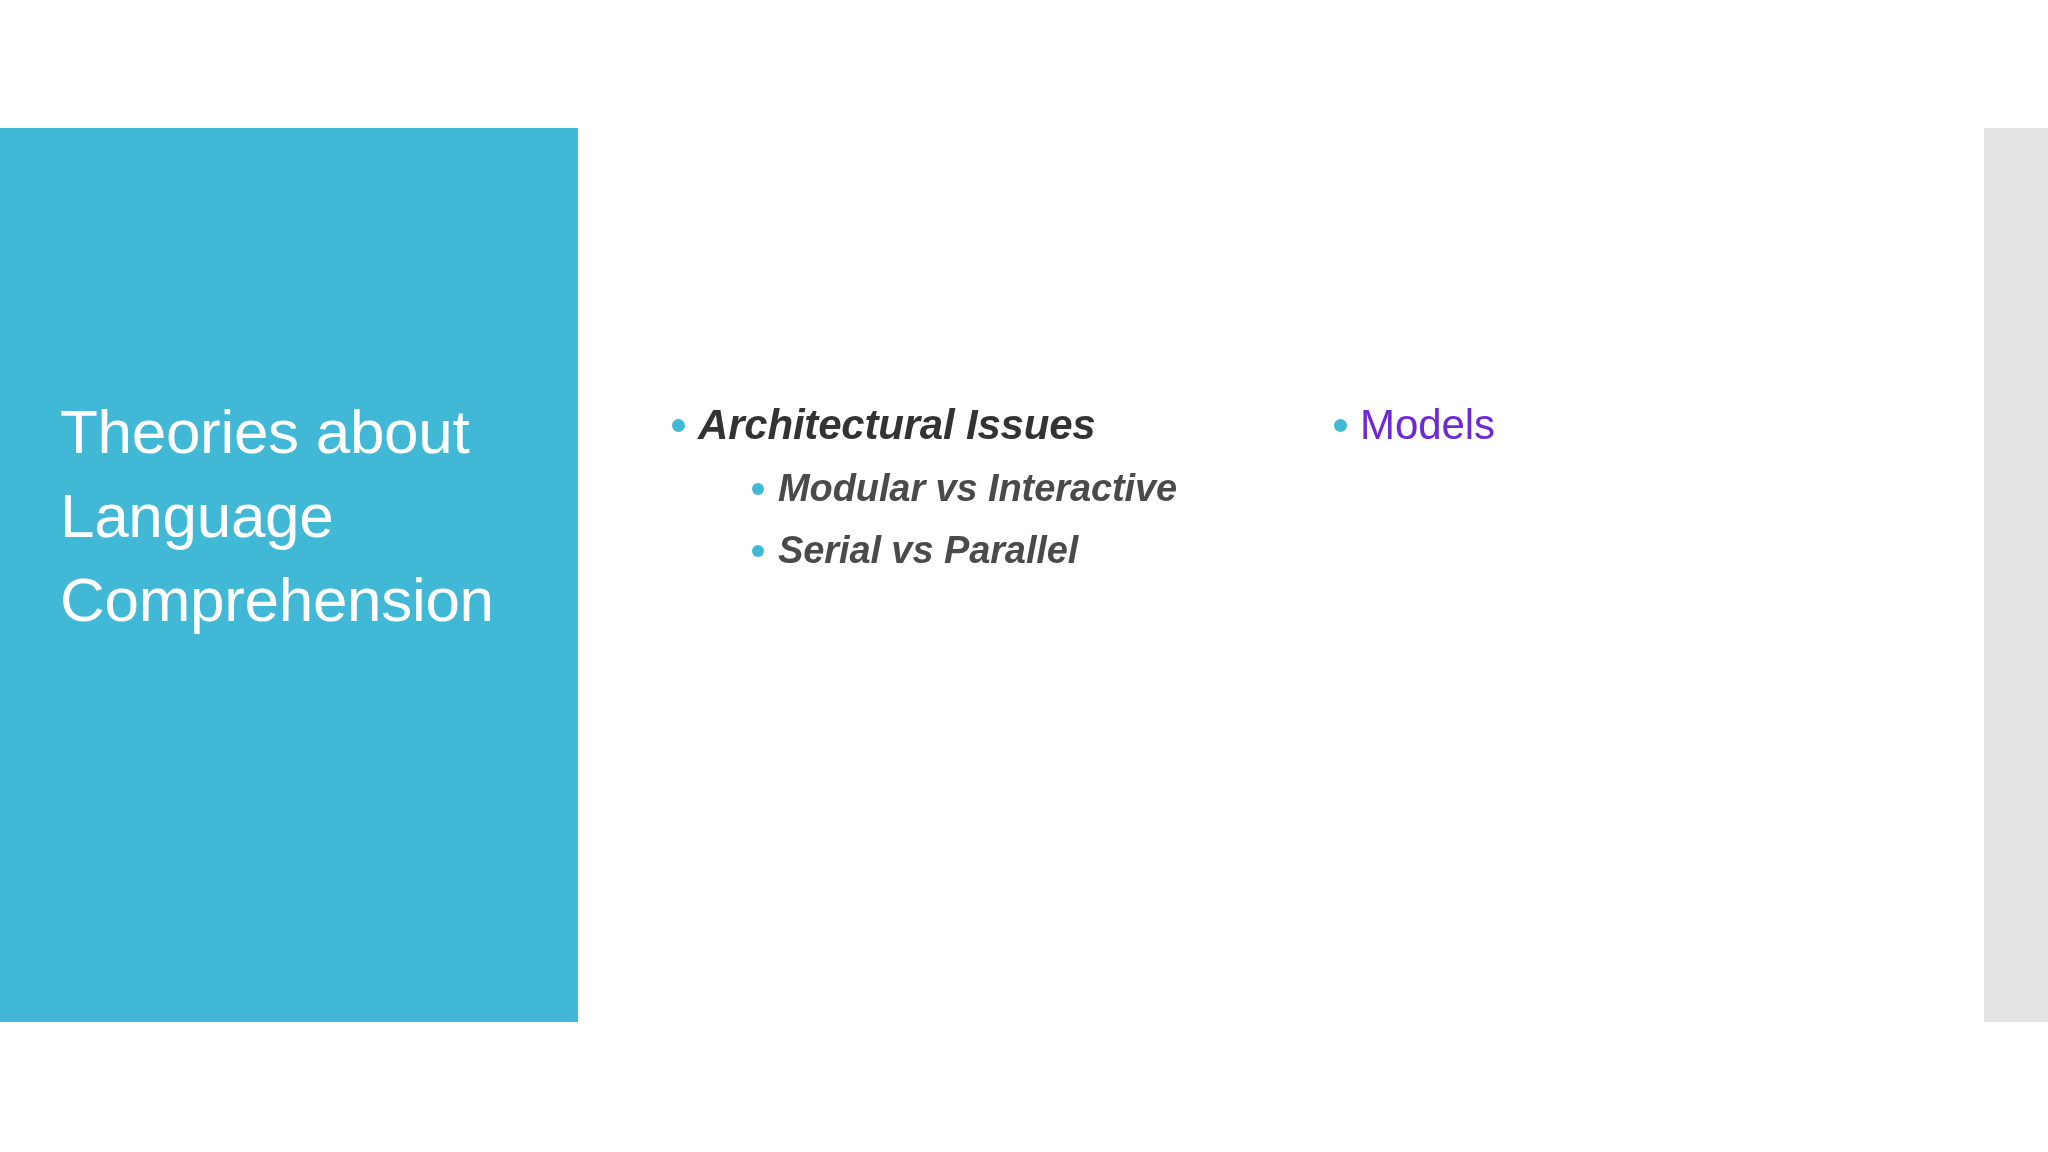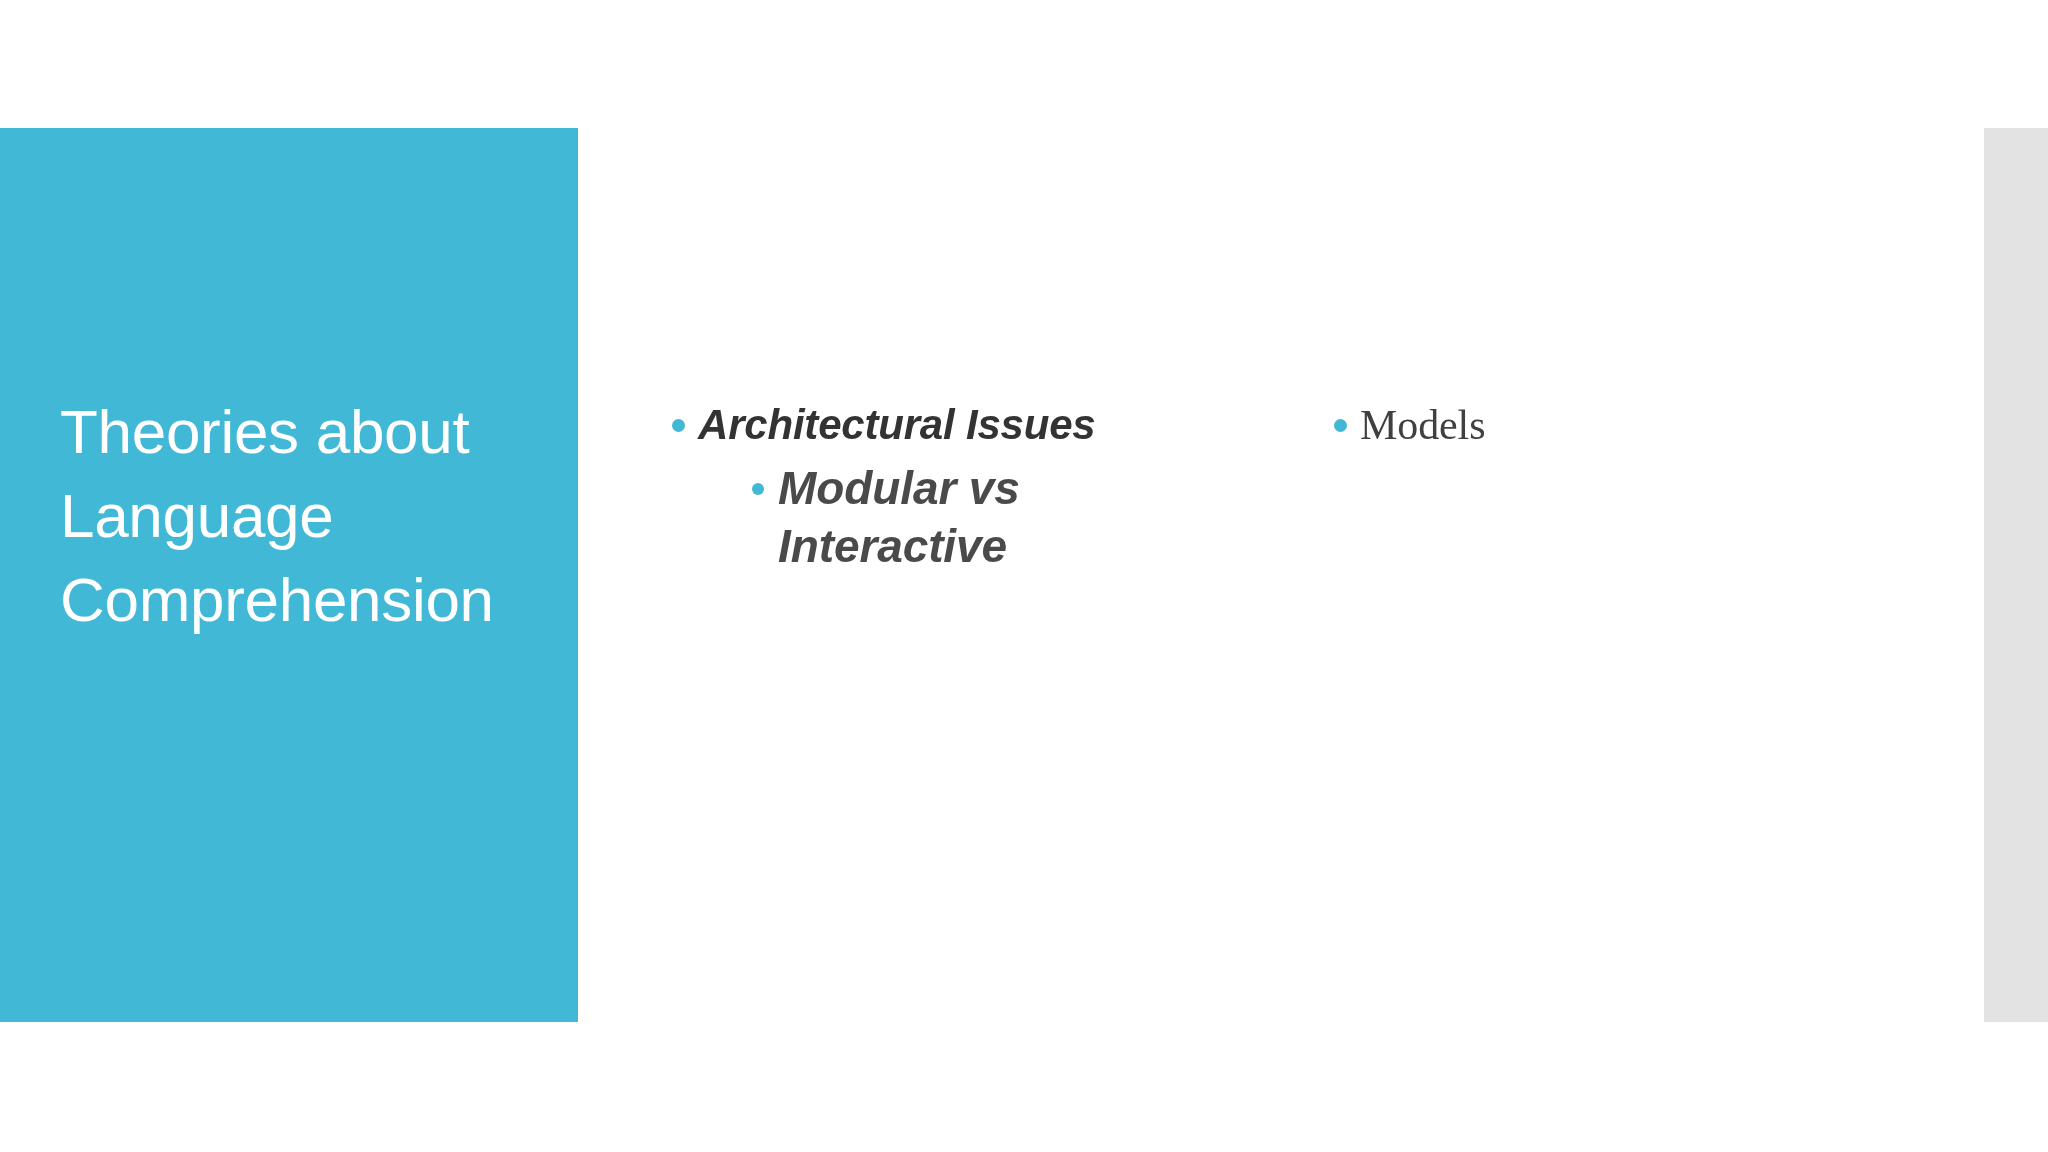--- a/index.html
+++ b/index.html
@@ -70,21 +70,21 @@
     position: relative;
     padding-left: 38px;
     margin: 0 0 4px 0;
     font-size: 42px;
     line-height: 60px;
   }
   .bullet-l2 {
     position: relative;
     padding-left: 38px;
     margin: 0 0 4px 0;
-    font-size: 46px;
+    font-size: 38px;
     line-height: 58px;
   }
   .sub-list { margin: 0; padding: 0 0 0 80px; }
 
   
   .bullet-l1::before,
   .bullet-l2::before {
     content: "";
     position: absolute;
     left: 12px;
@@ -94,24 +94,23 @@
   .bullet-l1::before { top: 24px; width: 13px; height: 13px; }
   .bullet-l2::before { top: 24px; width: 12px; height: 12px; }
 
   
   .txt-heavy {
     color: #333333;
     font-weight: 700;
     letter-spacing: -0.2px;
   }
   .txt-medium {
-    color: #404040;
+    color: #6d28d9;
     font-weight: 500;
     letter-spacing: -0.1px;
-    font-family: Liberation Serif, serif;
   }
   .txt-semibold {
     color: #4a4a4a;
     font-weight: 700;
     letter-spacing: -0.1px;
   }
 </style>
 </head>
 <body>
 
@@ -122,20 +121,23 @@
   </div>
 
   <div id="column-architectural" class="content-column">
     <div class="bullet-l1 txt-heavy">
       <span>Architectural Issues</span>
     </div>
     <div class="sub-list">
       <div class="bullet-l2 txt-semibold">
         <span>Modular vs Interactive</span>
       </div>
+      <div class="bullet-l2 txt-semibold">
+        <span>Serial vs Parallel</span>
+      </div>
     </div>
   </div>
 
   <div id="column-models" class="content-column">
     <div class="bullet-l1 txt-medium">
       <span>Models</span>
     </div>
   </div>
 
   <div id="right-strip"></div>

